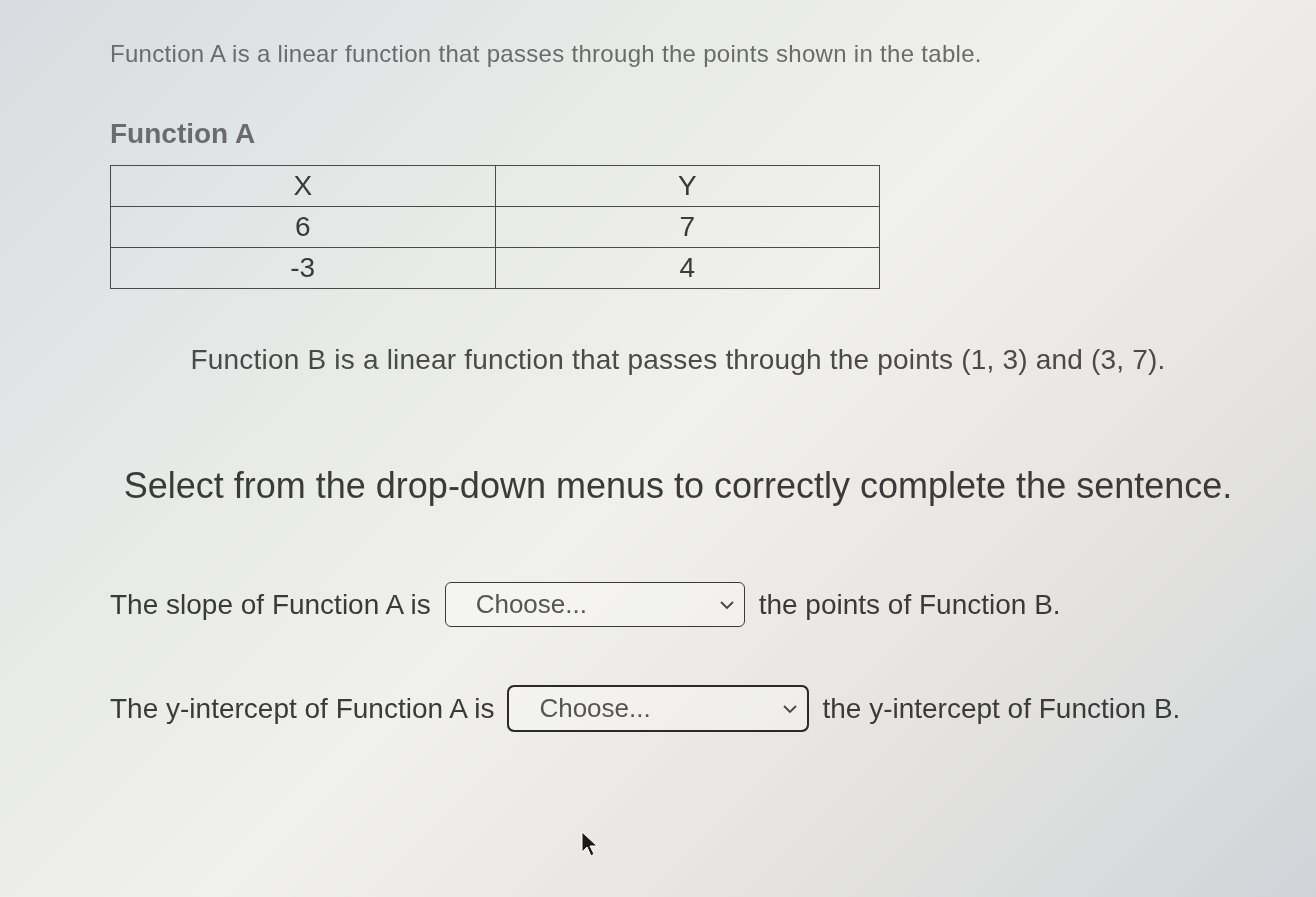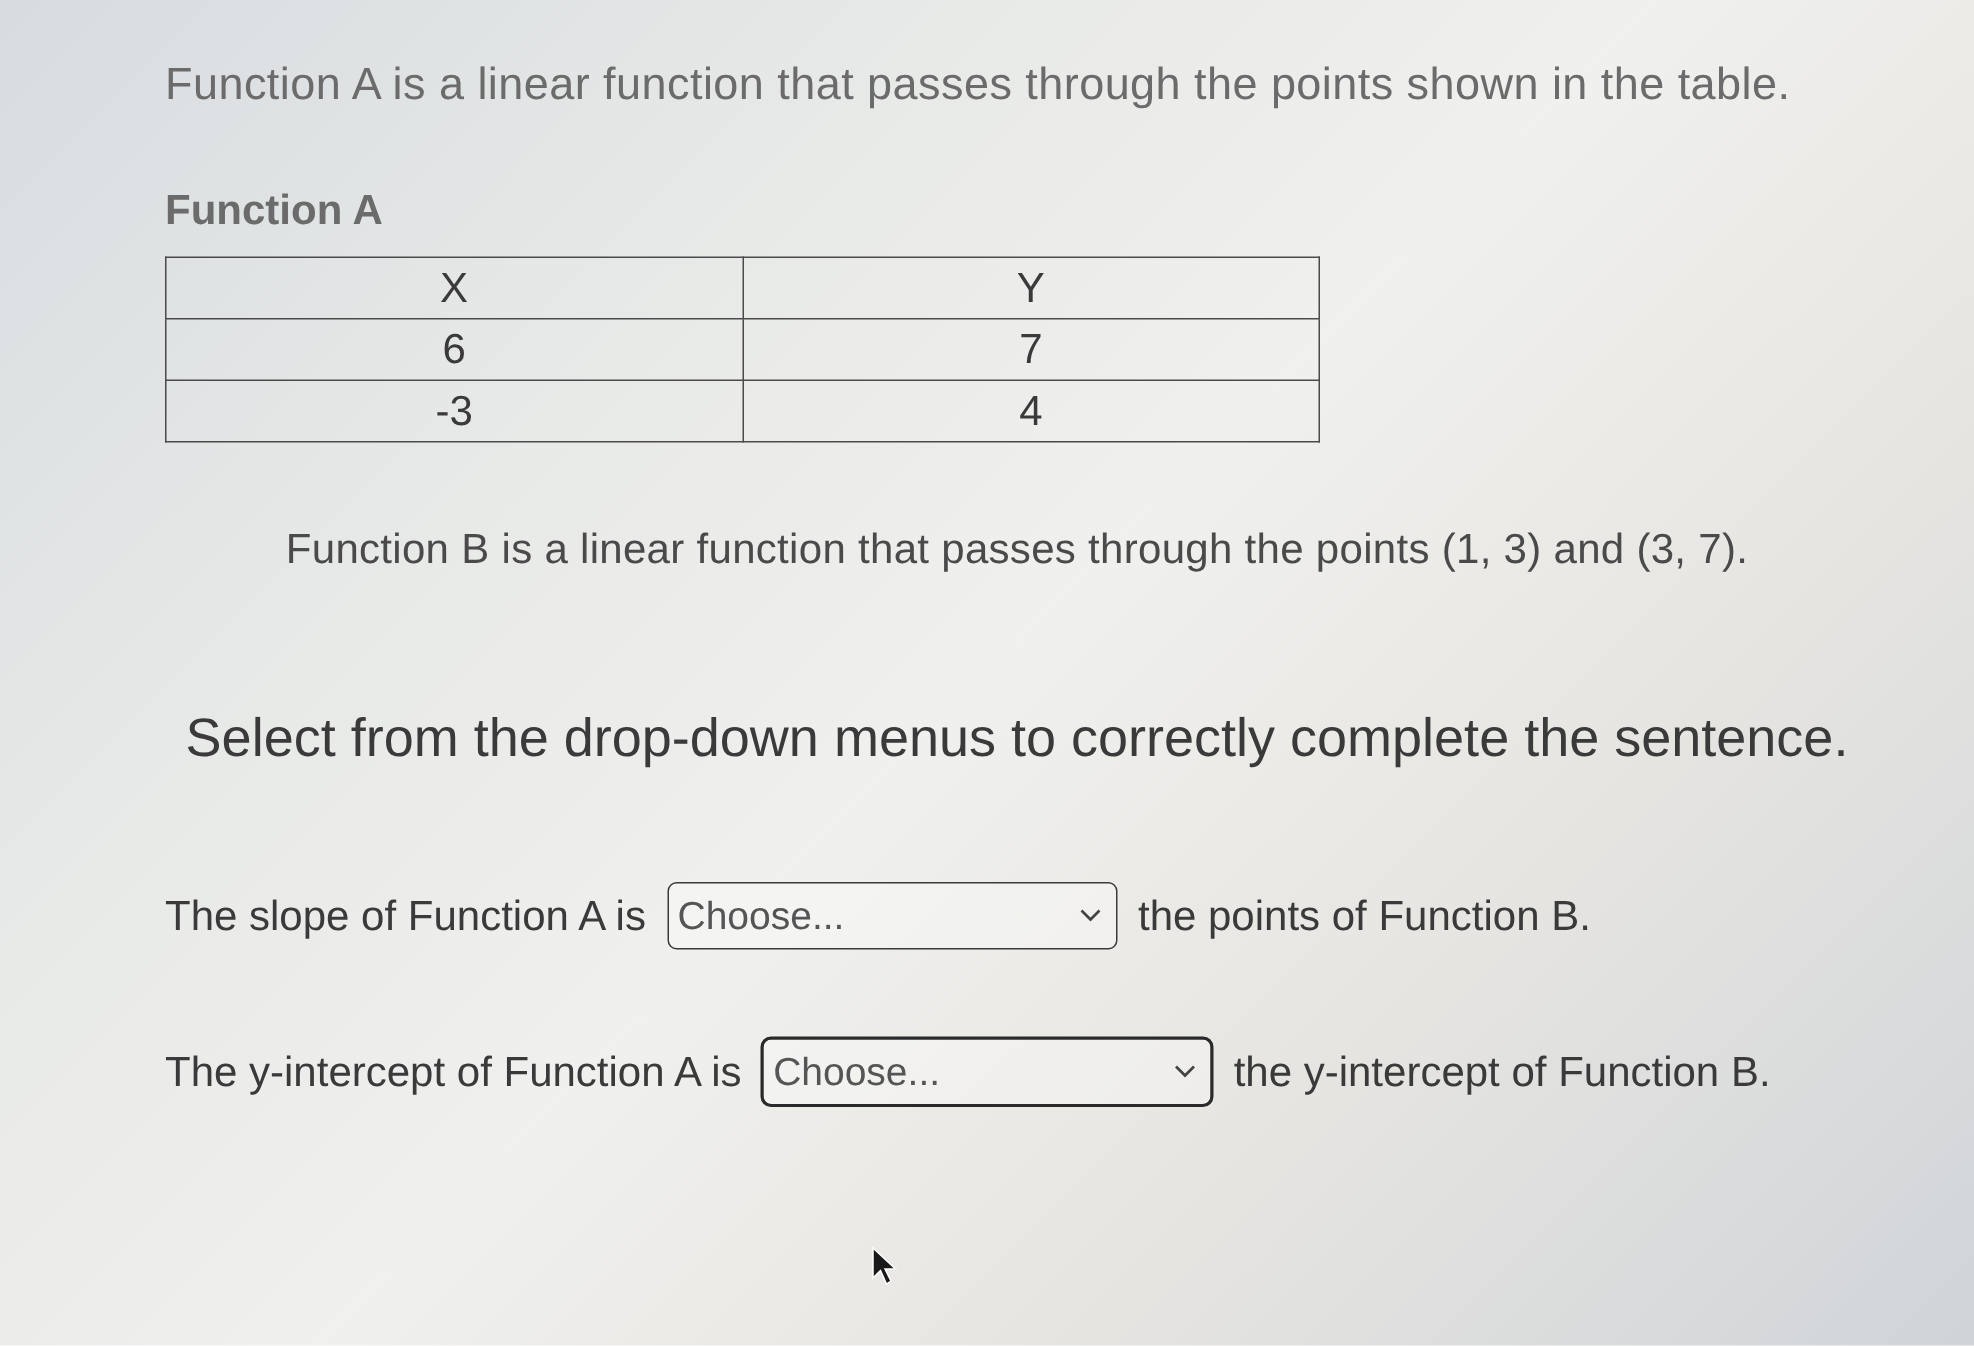--- a/index.html
+++ b/index.html
@@ -14,21 +14,21 @@
       height: 897px;
       padding: 30px 40px 30px 60px;
       position: relative;
       overflow: hidden;
     }
     .content {
       padding: 10px 30px 0 50px;
     }
     .intro-text {
       color: #6b6b6b;
-      font-size: 30px;
+      font-size: 24px;
       margin-bottom: 50px;
       letter-spacing: 0.3px;
       font-weight: 400;
     }
     .function-label {
       color: #6b6b6b;
       font-size: 28px;
       margin-bottom: 15px;
       font-weight: 700;
     }
@@ -68,21 +68,21 @@
     }
     .sentence-row:last-of-type {
     }
     .dropdown {
       display: inline-flex;
       align-items: center;
       justify-content: space-between;
       border: 1.5px solid #3a3a3a;
       border-radius: 6px;
       background: rgba(255,255,255,0.3);
-      padding: 6px 10px 6px 6px;
+      padding: 6px 10px 6px 30px;
       margin: 0 14px;
       min-width: 300px;
       font-size: 26px;
       color: #555;
       cursor: pointer;
     }
     .dropdown.focused {
       outline: 2px solid #2a2a2a;
       outline-offset: -1px;
     }

